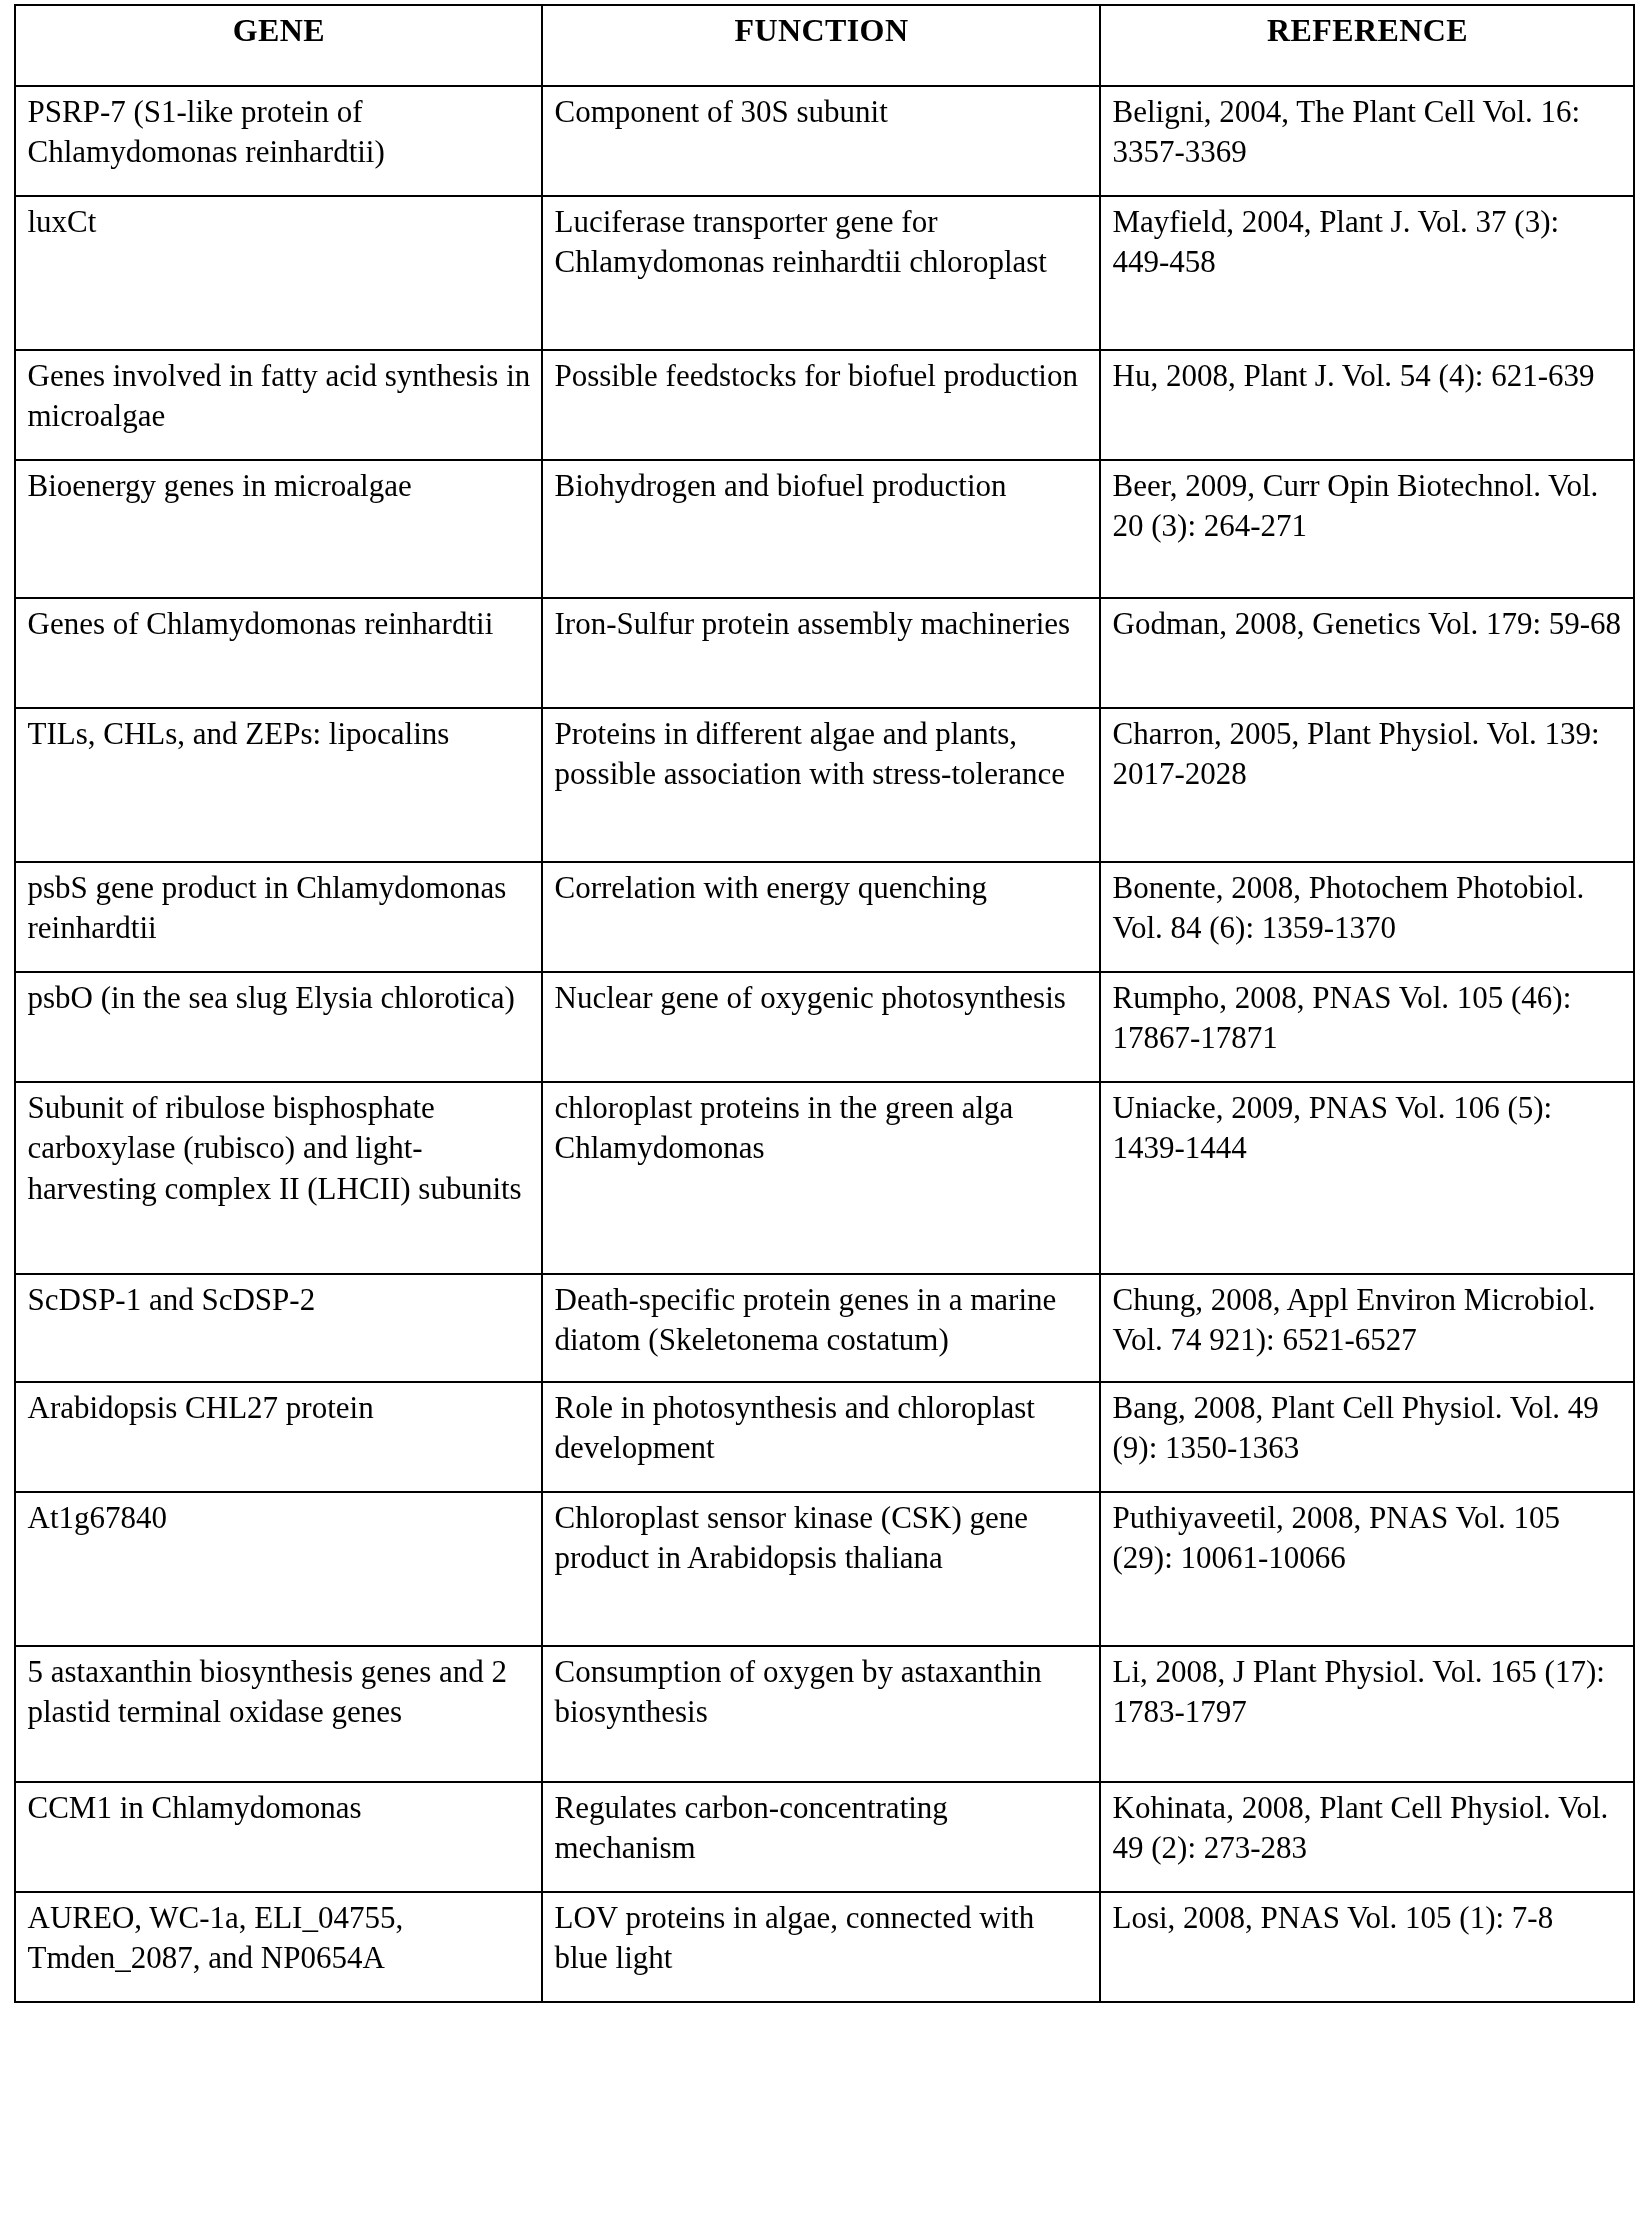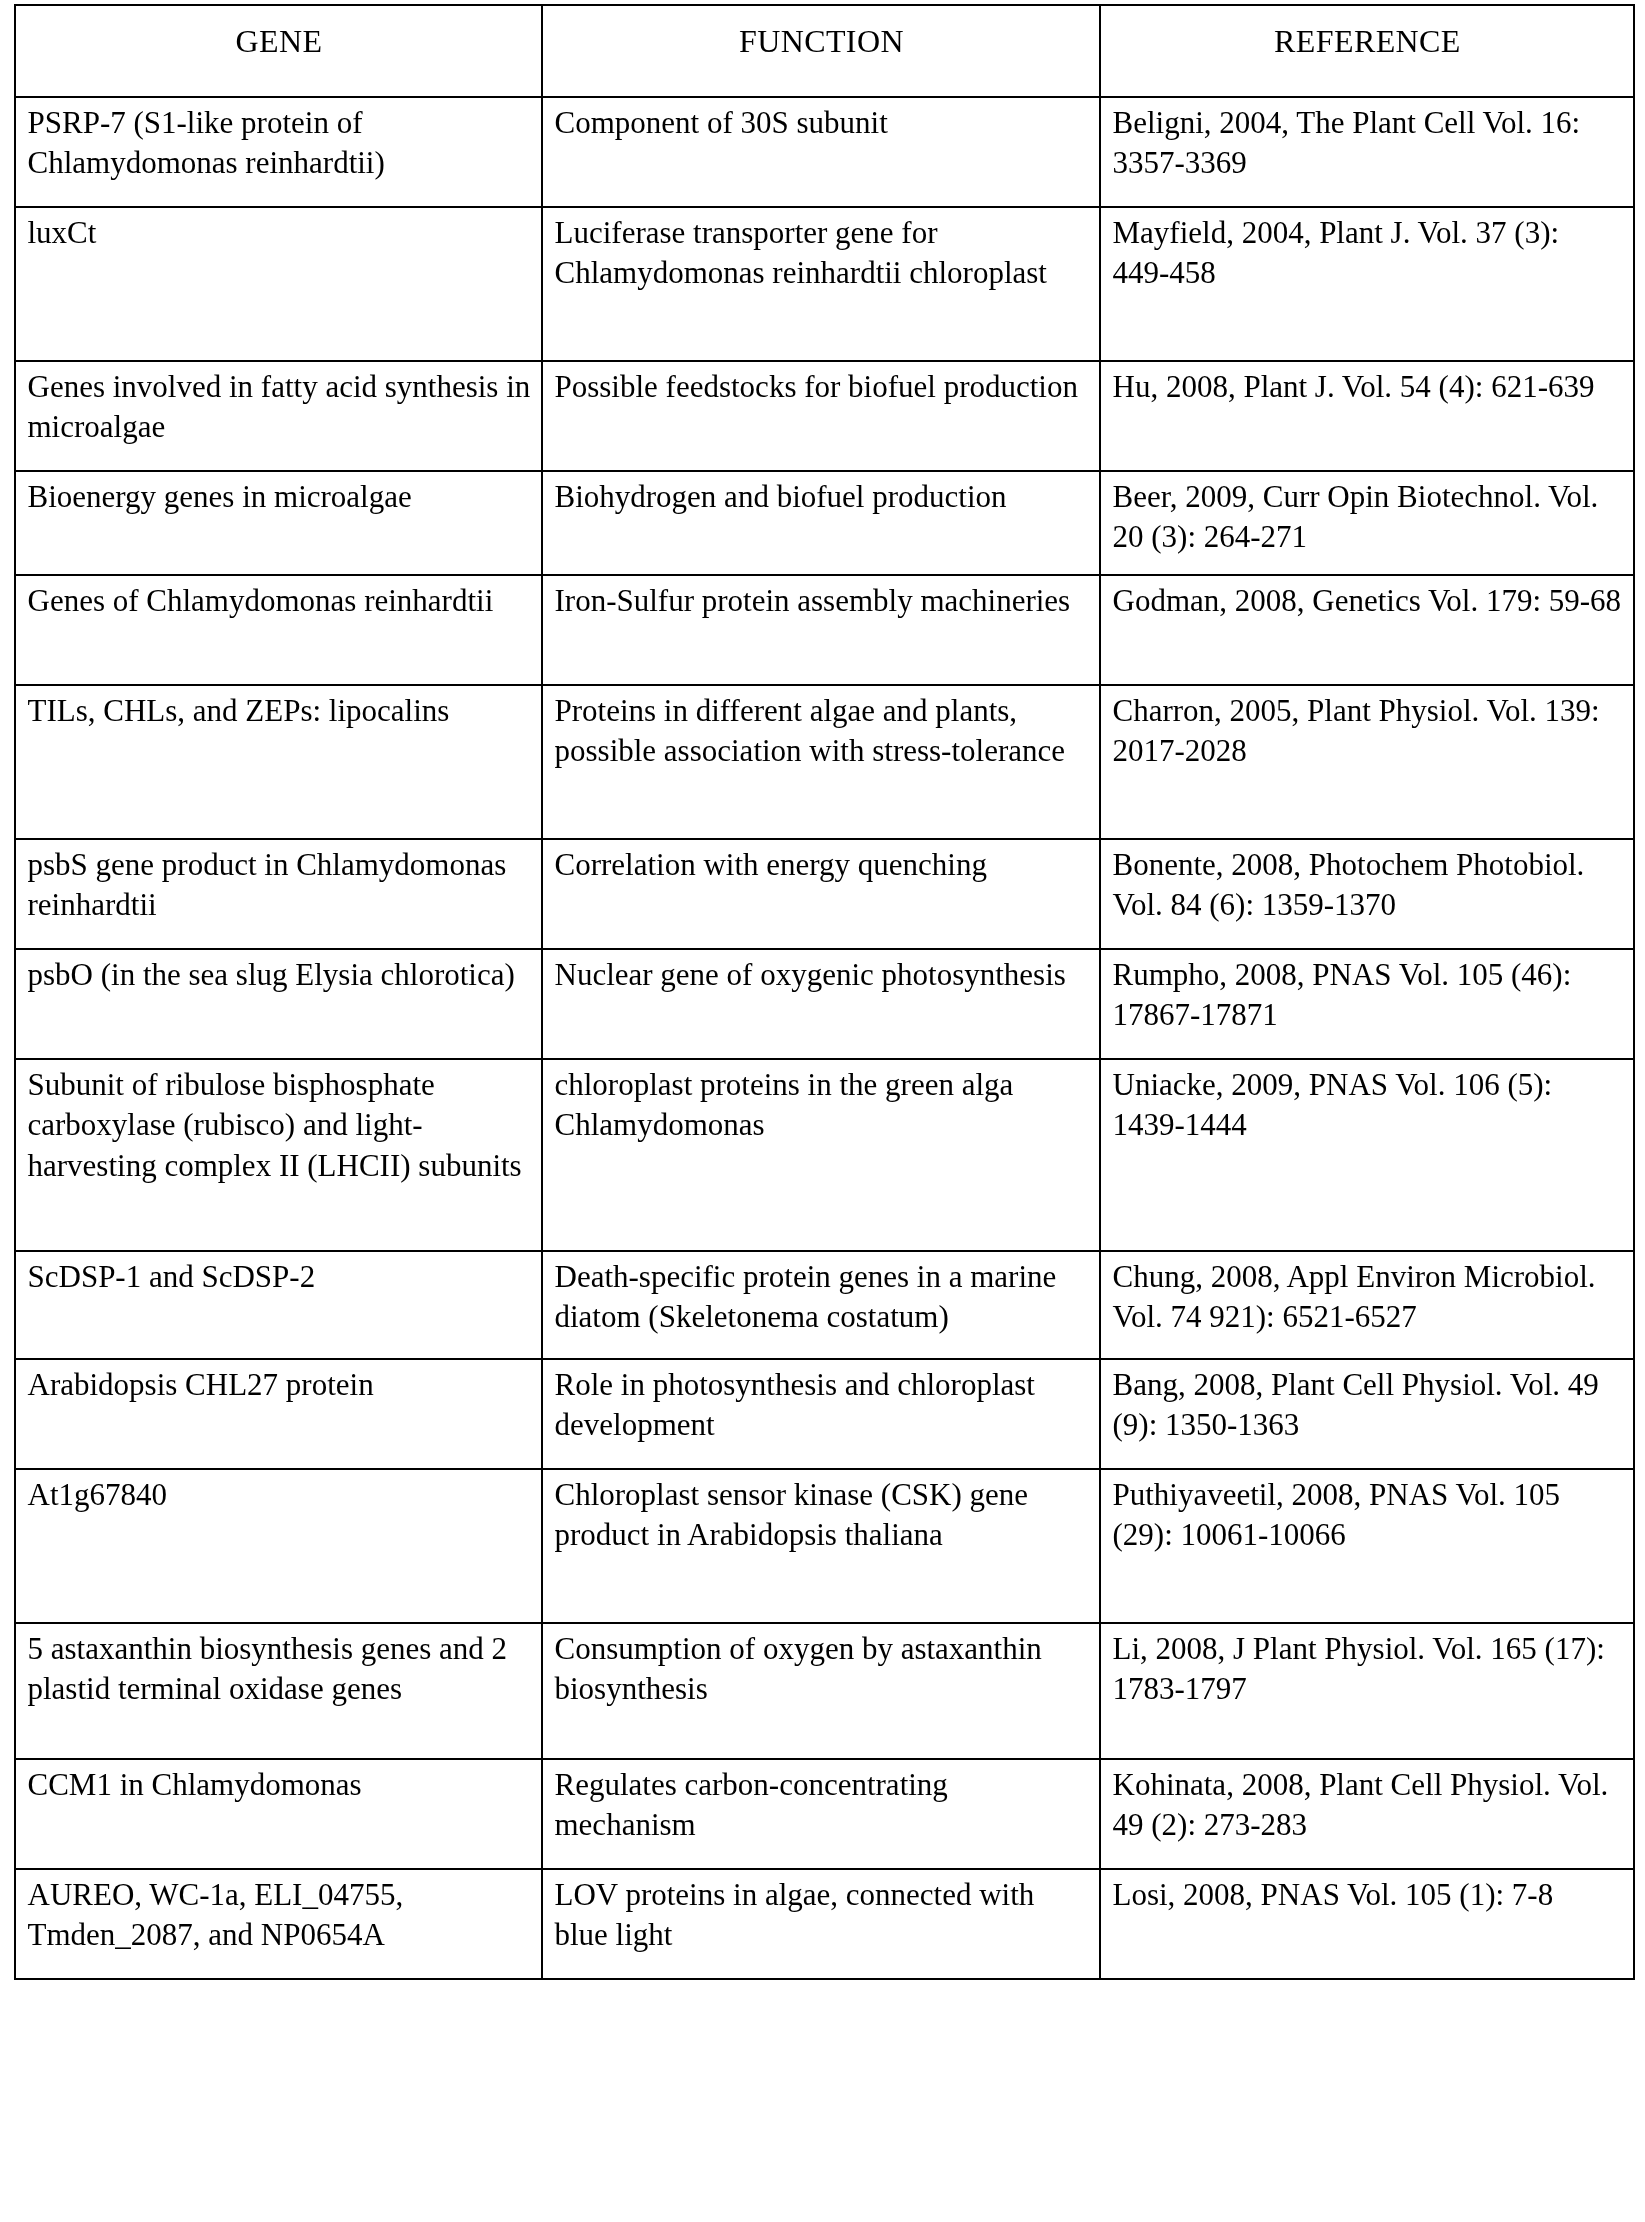--- a/index.html
+++ b/index.html
@@ -40,24 +40,24 @@
     vertical-align: top;
     padding: 5.3px 10.6px 5.3px 11.5px;
     font-size: 31px;
     line-height: 1.30;
     font-weight: normal;
     text-align: left;
     background: #ffffff;
   }
   table.gene-table thead th {
     text-align: center;
-    font-weight: normal;
+    font-weight: bold;
     font-size: 32px;
     letter-spacing: 0.4px;
-    padding-top: 15px;
+    padding-top: 4px;
     padding-bottom: 6.2px;
     height: 69px;
   }
   .cell-text {
     display: block;
     white-space: pre-line;
     font-family: Liberation Serif, serif;
   }
 </style>
 </head>
@@ -104,21 +104,21 @@
           <td>
             <span class="cell-text">Genes involved in fatty acid synthesis in microalgae</span>
           </td>
           <td>
             <span class="cell-text">Possible feedstocks for biofuel production</span>
           </td>
           <td>
             <span class="cell-text">Hu, 2008, Plant J. Vol. 54 (4): 621-639</span>
           </td>
         </tr>
-        <tr style="height: 104px;">
+        <tr style="height: 138px;">
           <td>
             <span class="cell-text">Bioenergy genes in microalgae</span>
           </td>
           <td>
             <span class="cell-text">Biohydrogen and biofuel production</span>
           </td>
           <td>
             <span class="cell-text">Beer, 2009, Curr Opin Biotechnol. Vol. 20 (3): 264-271</span>
           </td>
         </tr>

